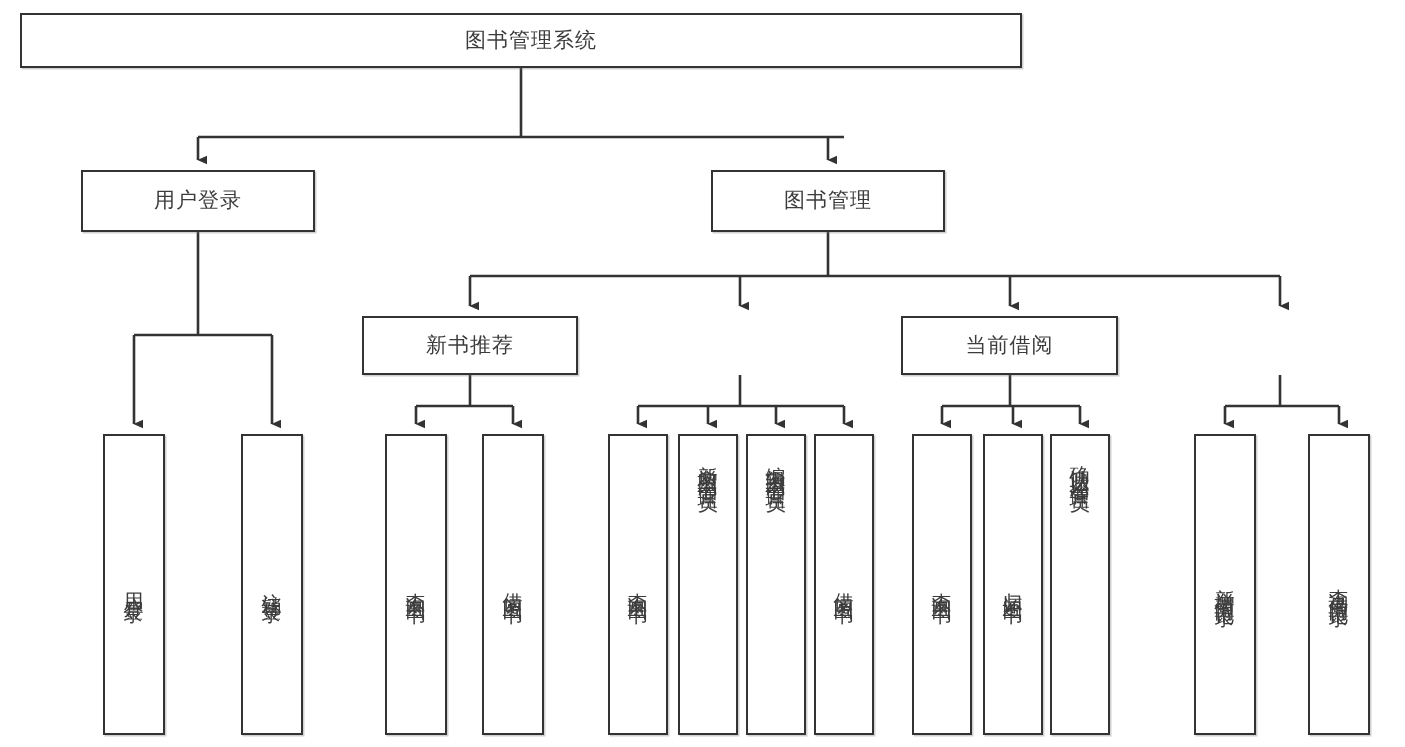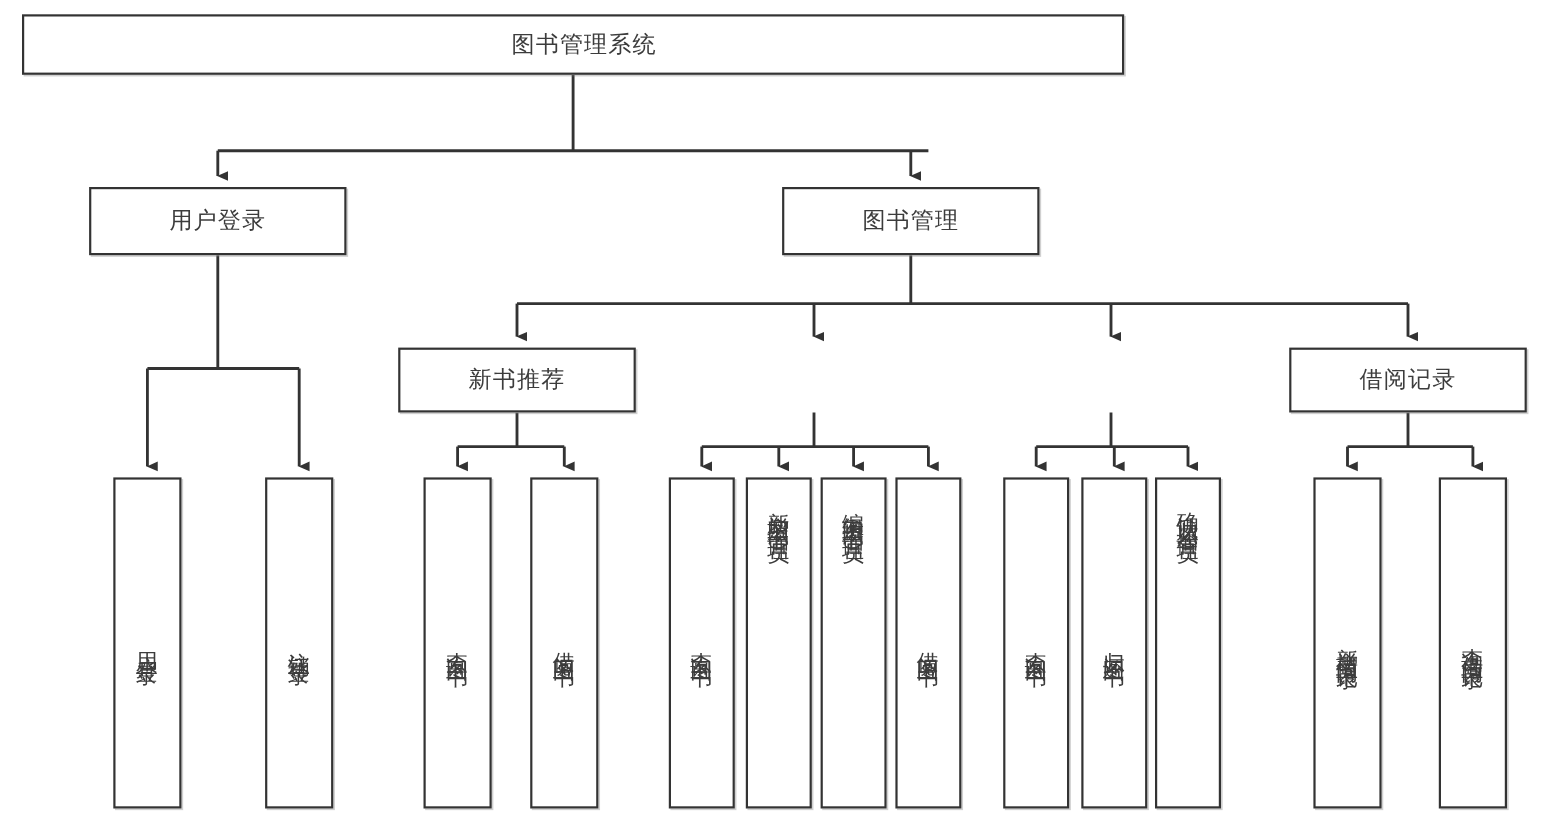--- a/index.html
+++ b/index.html
@@ -91,22 +91,22 @@
   <div class="node h" style="left:81px;top:170px;width:234px;height:62px;">
     <span class="lbl">用户登录</span>
   </div>
   <div class="node h" style="left:362px;top:316px;width:216px;height:59px;">
     <span class="lbl">新书推荐</span>
   </div>
 
   <div class="node h" style="left:711px;top:170px;width:234px;height:62px;">
     <span class="lbl">图书管理</span>
   </div>
-  <div class="node h" style="left:1172px;top:316px;width:216px;height:59px;">
-    <span class="lbl">借阅记录</span>
+  <div class="node h" style="left:901px;top:316px;width:217px;height:59px;">
+    <span class="lbl">当前借阅</span>
   </div>
 
   <div class="node v mid" style="left:103px;top:434px;width:62px;height:301px;">
     <span class="lbl">用户登录</span>
   </div>
   <div class="node v mid" style="left:241px;top:434px;width:62px;height:301px;">
     <span class="lbl">注销登录</span>
   </div>
 
   <div class="node v mid" style="left:385px;top:434px;width:62px;height:301px;">

